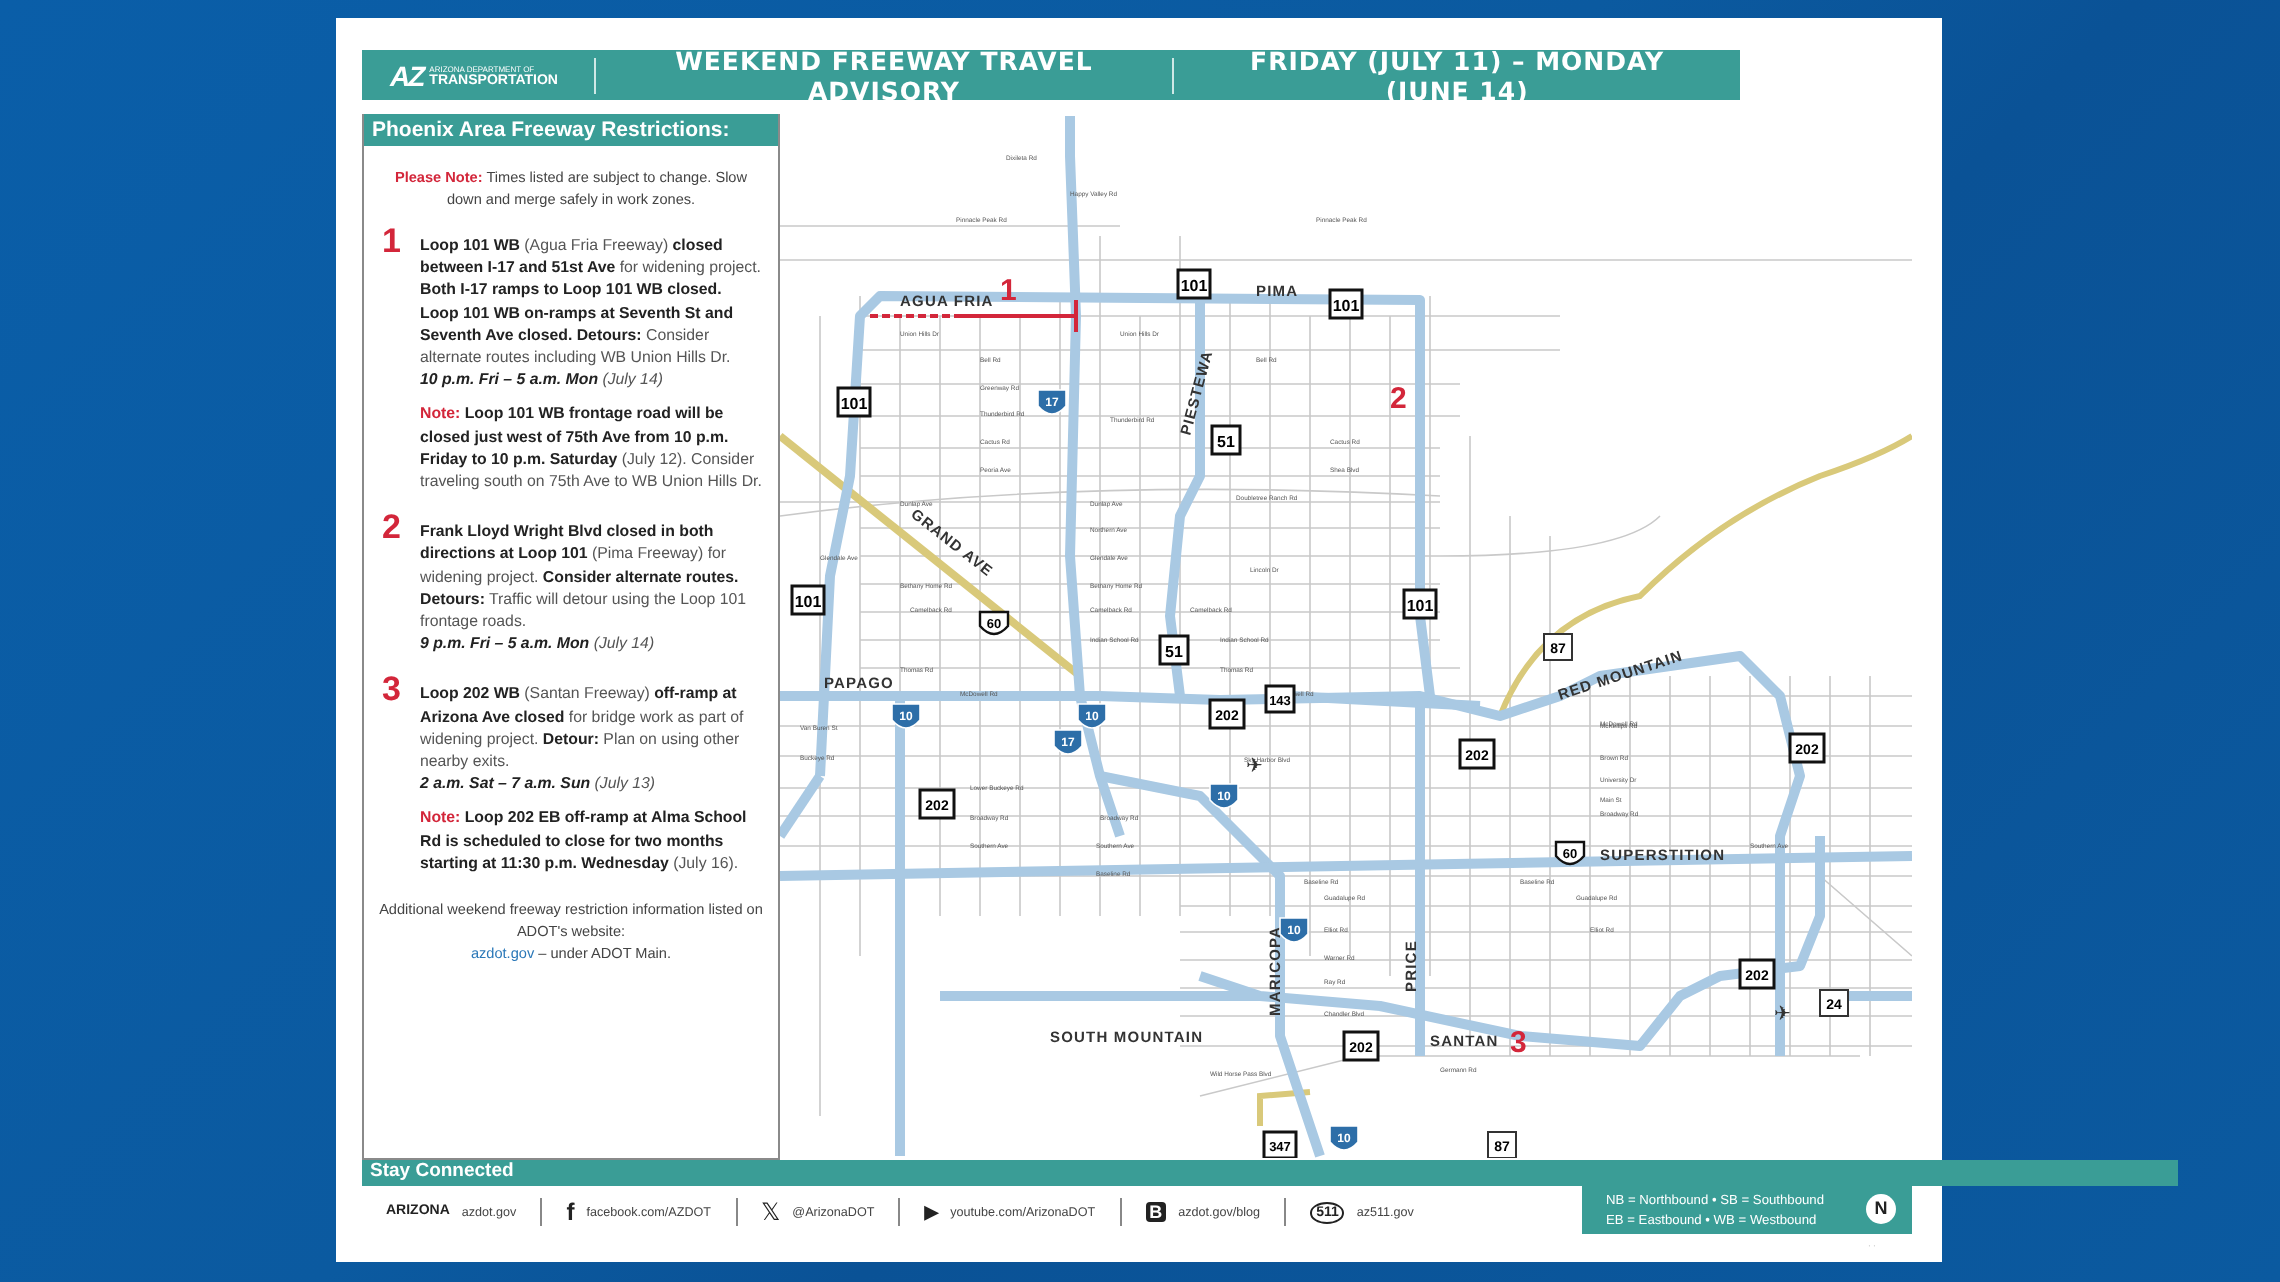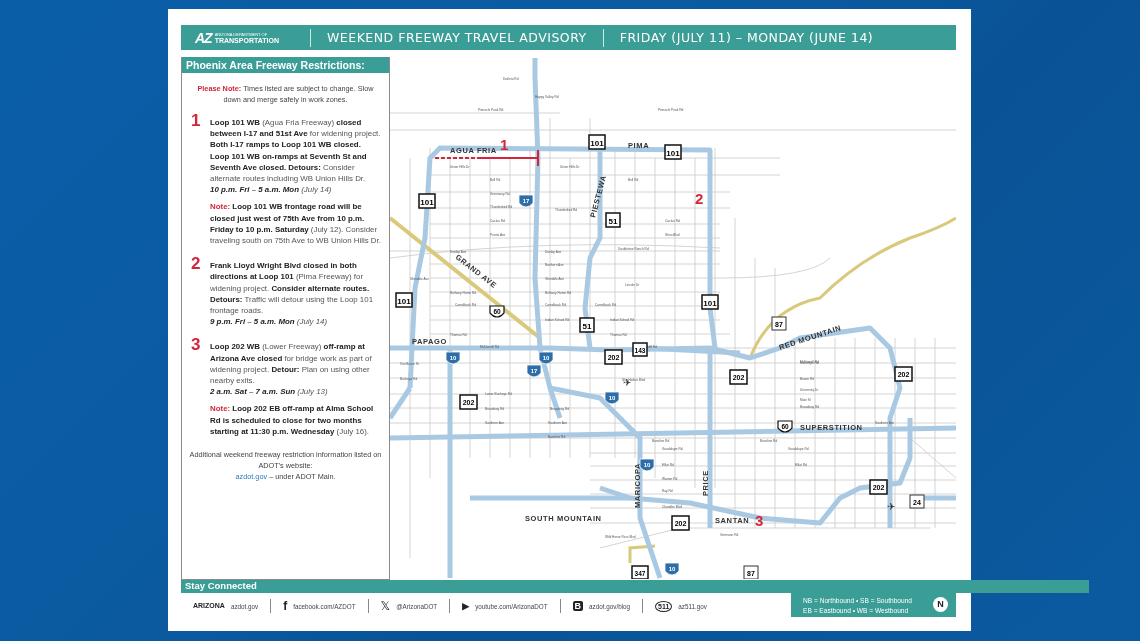--- a/index.html
+++ b/index.html
@@ -1,26 +1,26 @@
 <!DOCTYPE html>
 <html><head>
 <meta charset="utf-8">
 <style>
   html,body{margin:0;padding:0;}
   body{width:1140px;height:641px;overflow:hidden;position:relative;
     background:linear-gradient(135deg,#0a5ea8 0%,#0b5aa0 45%,#0a5296 60%,#0b5aa0 100%);
     font-family:"Liberation Sans",sans-serif;}
   .page{position:absolute;left:168px;top:9px;width:803px;height:622px;background:#fff;}
-  .topbar{position:absolute;left:13px;top:16px;width:775px;height:25px;background:#3a9d96;display:flex;align-items:center;color:#fff;}
+  .topbar{position:absolute;left:13px;top:16px;width:689px;height:25px;background:#3a9d96;display:flex;align-items:center;color:#fff;}
   .logo{display:flex;align-items:center;gap:3px;padding-left:14px;width:115px;}
   .logo-az{font-weight:bold;font-size:14px;font-style:italic;letter-spacing:-1px;}
   .logo-txt{display:flex;flex-direction:column;font-size:4px;line-height:5px;}
   .logo-txt b{font-size:7px;line-height:7px;}
   .sep{width:1px;height:18px;background:#cfe9e6;}
-  .title{font-family:"DejaVu Sans",sans-serif;font-weight:normal;font-size:12.5px;letter-spacing:0.5px;padding:0 16px;}
+  .title{font-family:"DejaVu Sans",sans-serif;font-weight:bold;font-size:12.5px;letter-spacing:0.5px;padding:0 16px;text-align:center;}
   .left{position:absolute;left:13px;top:48px;width:207px;height:522px;border:1px solid #8a8a8a;border-top:none;}
   .left-head{background:#3a9d96;color:#fff;font-weight:bold;font-size:10.5px;padding:2px 4px;}
   .pnote{font-size:7.3px;color:#444;text-align:center;margin:10px 6px 0;line-height:11px;}
   .red{color:#d3263a;font-weight:bold;}
   .item{position:relative;padding-left:28px;padding-right:8px;font-size:7.9px;line-height:11.2px;color:#555;}
   .num{position:absolute;left:9px;top:-2px;color:#d3263a;font-weight:bold;font-size:17px;}
   .item b{color:#222;}
   .item i b{font-style:italic;text-align:right;}
   .note{padding-left:28px;padding-right:8px;font-size:7.9px;line-height:11.2px;color:#555;margin-top:6px;}
   .note b{color:#222;}
@@ -73,21 +73,21 @@
     </div>
 
     <div class="item" style="margin-top:14px">
       <span class="num">2</span>
       <b>Frank Lloyd Wright Blvd closed in both directions at Loop 101</b><span> (Pima Freeway) for widening project. </span><b>Consider alternate routes. Detours:</b><span> Traffic will detour using the Loop 101 frontage roads.</span><br>
       <i><b>9 p.m. Fri – 5 a.m. Mon</b><span> (July 14)</span></i>
     </div>
 
     <div class="item" style="margin-top:14px">
       <span class="num">3</span>
-      <b>Loop 202 WB</b><span> (Lower Freeway) </span><b>off-ramp at Arizona Ave closed</b><span> for bridge work as part of widening project. </span><b>Detour:</b><span> Plan on using other nearby exits.</span><br>
+      <b>Loop 202 WB</b><span> (Santan Freeway) </span><b>off-ramp at Arizona Ave closed</b><span> for bridge work as part of widening project. </span><b>Detour:</b><span> Plan on using other nearby exits.</span><br>
       <i><b>2 a.m. Sat – 7 a.m. Sun</b><span> (July 13)</span></i>
     </div>
     <div class="note">
       <span class="red">Note:</span><b> Loop 202 EB off-ramp at Alma School Rd is scheduled to close for two months starting at 11:30 p.m. Wednesday</b><span> (July 16).</span>
     </div>
 
     <div class="more">
       <span>Additional weekend freeway restriction information listed on ADOT's website:</span><br>
       <a>azdot.gov</a><span> – under ADOT Main.</span>
     </div>

